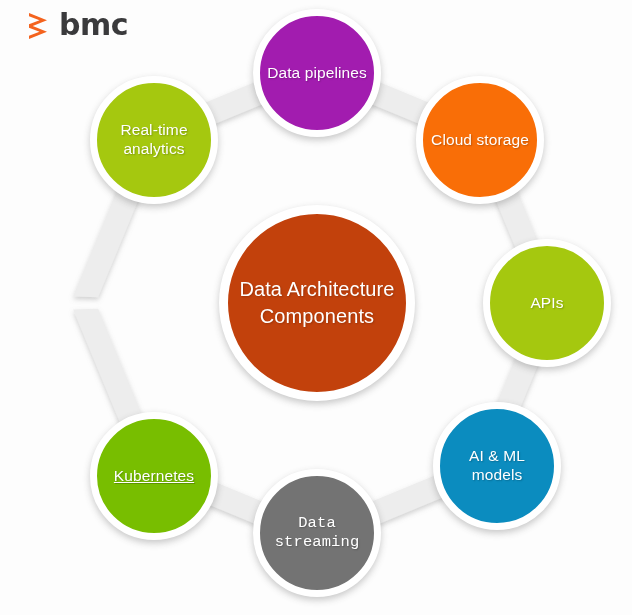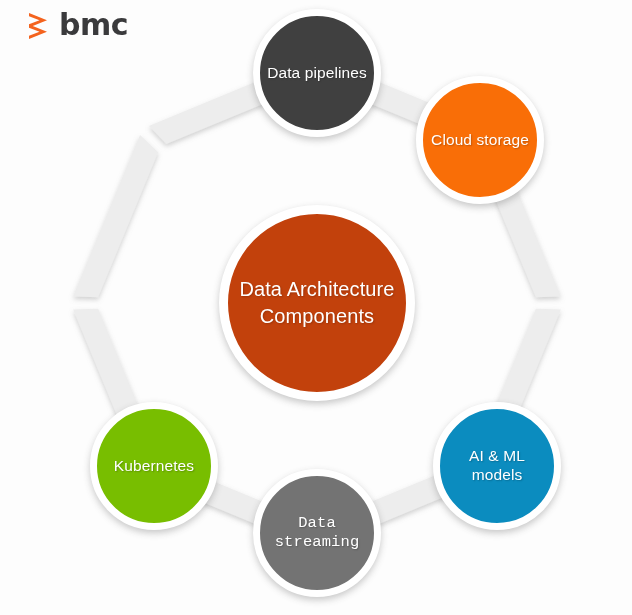--- a/index.html
+++ b/index.html
@@ -121,36 +121,42 @@
           <polygon points="140.0,135.0 73.1,296.6 98.1,297.3 158.1,152.3" fill="#EDEDED"></polygon>
           <polygon points="310.6,59.1 149.0,126.0 166.3,144.1 311.3,84.1" fill="#EDEDED"></polygon>
         </g>
     </g>
   </svg>
 
   <div class="node hub" style="left:317px; top:303px; width:196px; height:196px; background:#c2410c;">
     <span class="label">Data Architecture Components</span>
   </div>
 
-  <div class="node" style="left:317px; top:73px; width:128px; height:128px; background:#404040;">
+  <div class="node" style="left:317px; top:73px; width:128px; height:128px; background:#a21caf;">
     <span class="label">Data pipelines</span>
   </div>
 
   <div class="node" style="left:480px; top:140px; width:128px; height:128px; background:#F96E07;">
     <span class="label">Cloud storage</span>
   </div>
 
+  <div class="node" style="left:547px; top:303px; width:128px; height:128px; background:#A5C80F;">
+    <span class="label">APIs</span>
+  </div>
 
   <div class="node" style="left:497px; top:466px; width:128px; height:128px; background:#0B8CBF;">
     <span class="label">AI &amp; ML models</span>
   </div>
 
   <div class="node" style="left:317px; top:533px; width:128px; height:128px; background:#737373;font-family:Liberation Mono, monospace;">
     <span class="label">Data streaming</span>
   </div>
 
-  <div class="node" style="left:154px; top:466px; width:128px; height:128px; background:#78BE00;">
+  <div class="node" style="left:154px; top:476px; width:128px; height:128px; background:#78BE00;text-decoration:underline;">
     <span class="label">Kubernetes</span>
   </div>
 
 
+  <div class="node" style="left:154px; top:140px; width:128px; height:128px; background:#A5C80F;">
+    <span class="label">Real-time analytics</span>
+  </div>
 
 </div>
 
 </body></html>

